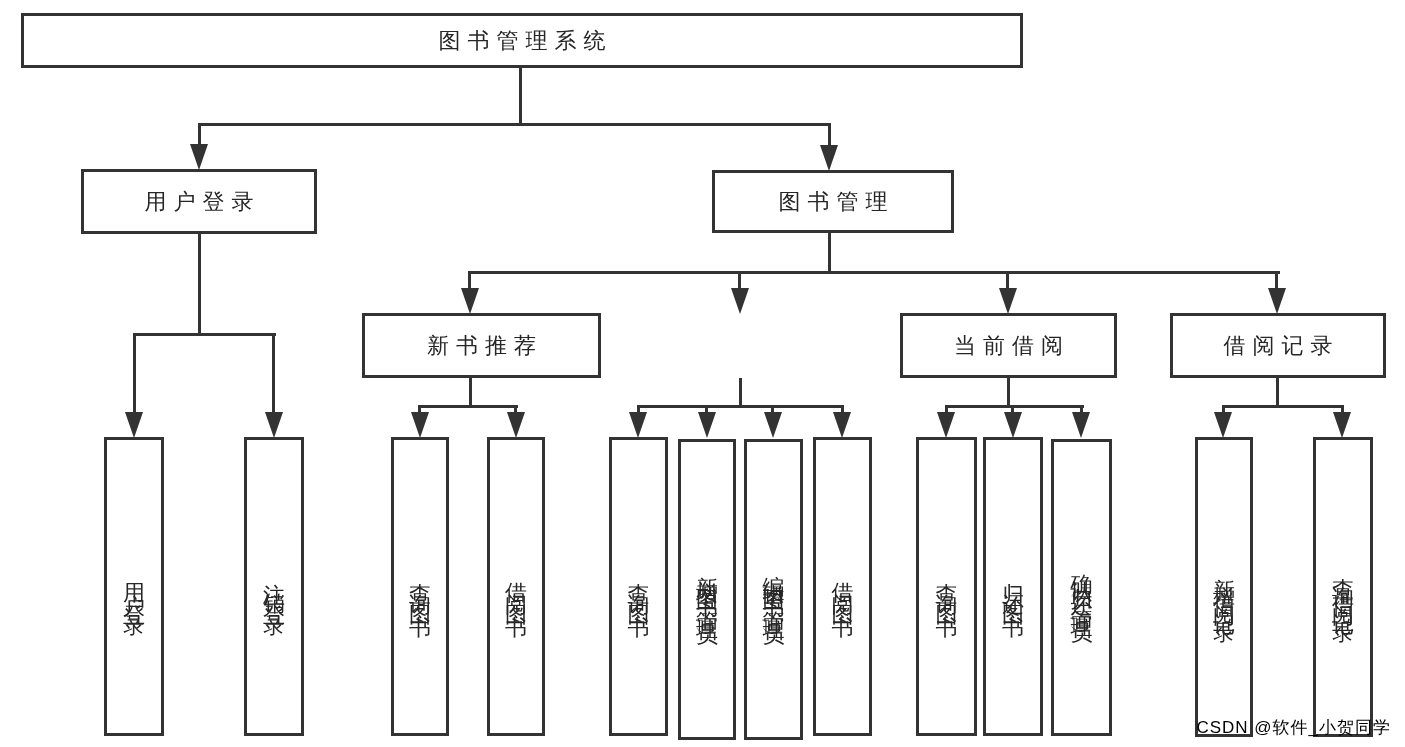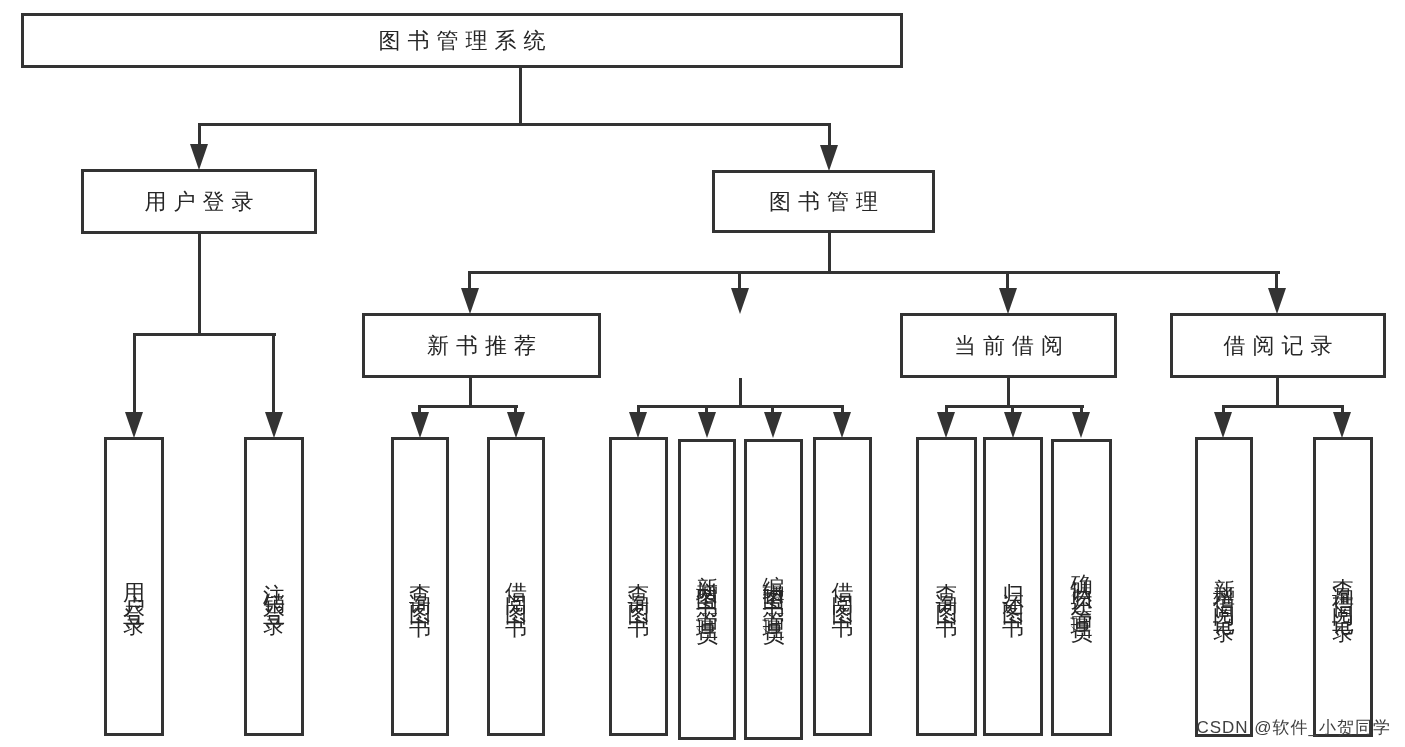--- a/index.html
+++ b/index.html
@@ -55,43 +55,43 @@
   .arrow {
     position: absolute;
     width: 0;
     height: 0;
     border-left: 9px solid transparent;
     border-right: 9px solid transparent;
     border-top: 26px solid #333333;
   }
   .watermark {
     position: absolute;
-    color: #404040;
+    color: #000000;
     font-size: 17px;
     letter-spacing: 1px;
     white-space: nowrap;
     z-index: 5;
   }
 </style>
 </head>
 <body>
 
 <div class="canvas">
 
-  <div class="box" style="left:21px; top:13px; width:882px; height:55px;">图书管理系统</div>
+  <div class="box" style="left:21px; top:13px; width:1002px; height:55px;">图书管理系统</div>
 
   <div class="vline" style="left:519px; top:68px; width:3px; height:57px;"></div>
   <div class="hline" style="left:198px; top:123px; width:633px; height:3px;"></div>
   <div class="vline" style="left:198px; top:123px; width:3px; height:24px;"></div>
   <div class="arrow" style="left:190px; top:144px;"></div>
   <div class="vline" style="left:828px; top:123px; width:3px; height:24px;"></div>
   <div class="arrow" style="left:820px; top:145px;"></div>
 
   <div class="box" style="left:81px; top:169px; width:236px; height:65px;">用户登录</div>
-  <div class="box" style="left:712px; top:170px; width:223px; height:63px;">图书管理</div>
+  <div class="box" style="left:712px; top:170px; width:242px; height:63px;">图书管理</div>
 
   <div class="vline" style="left:198px; top:234px; width:3px; height:101px;"></div>
   <div class="hline" style="left:133px; top:333px; width:143px; height:3px;"></div>
   <div class="vline" style="left:133px; top:333px; width:3px; height:82px;"></div>
   <div class="arrow" style="left:125px; top:412px;"></div>
   <div class="vline" style="left:272px; top:333px; width:3px; height:82px;"></div>
   <div class="arrow" style="left:265px; top:412px;"></div>
 
   <div class="vline" style="left:828px; top:233px; width:3px; height:41px;"></div>
   <div class="hline" style="left:468px; top:271px; width:812px; height:3px;"></div>

